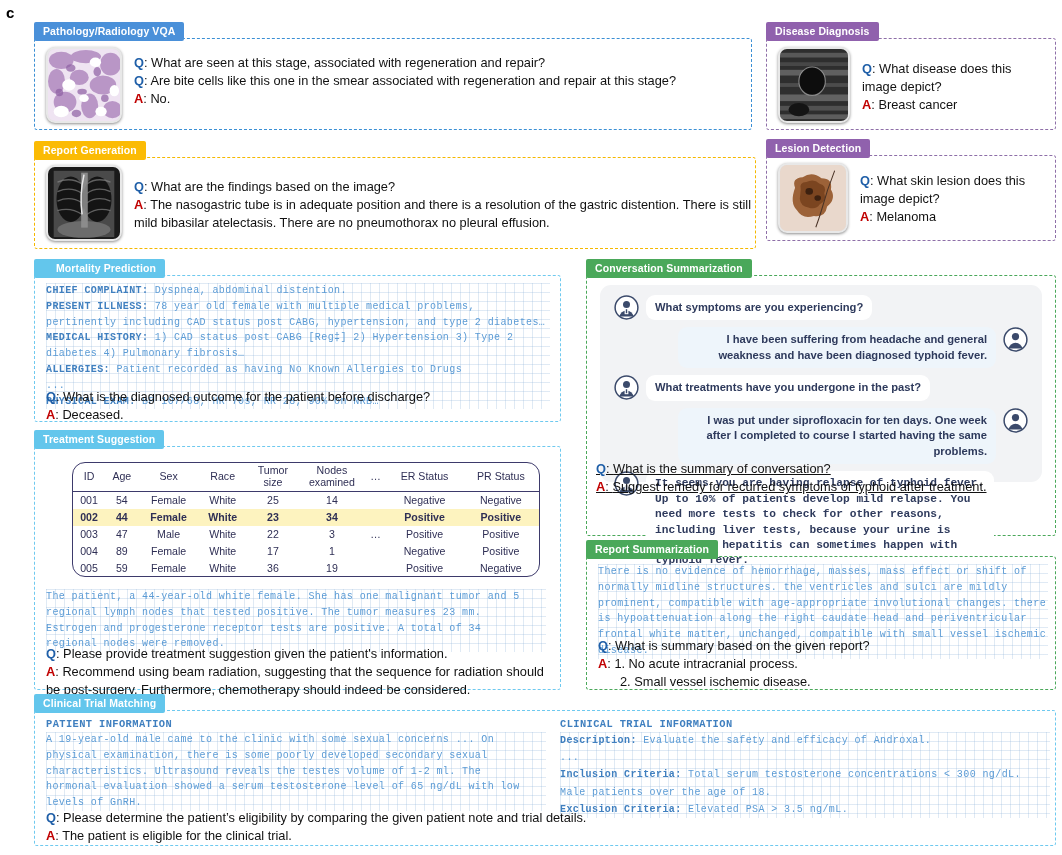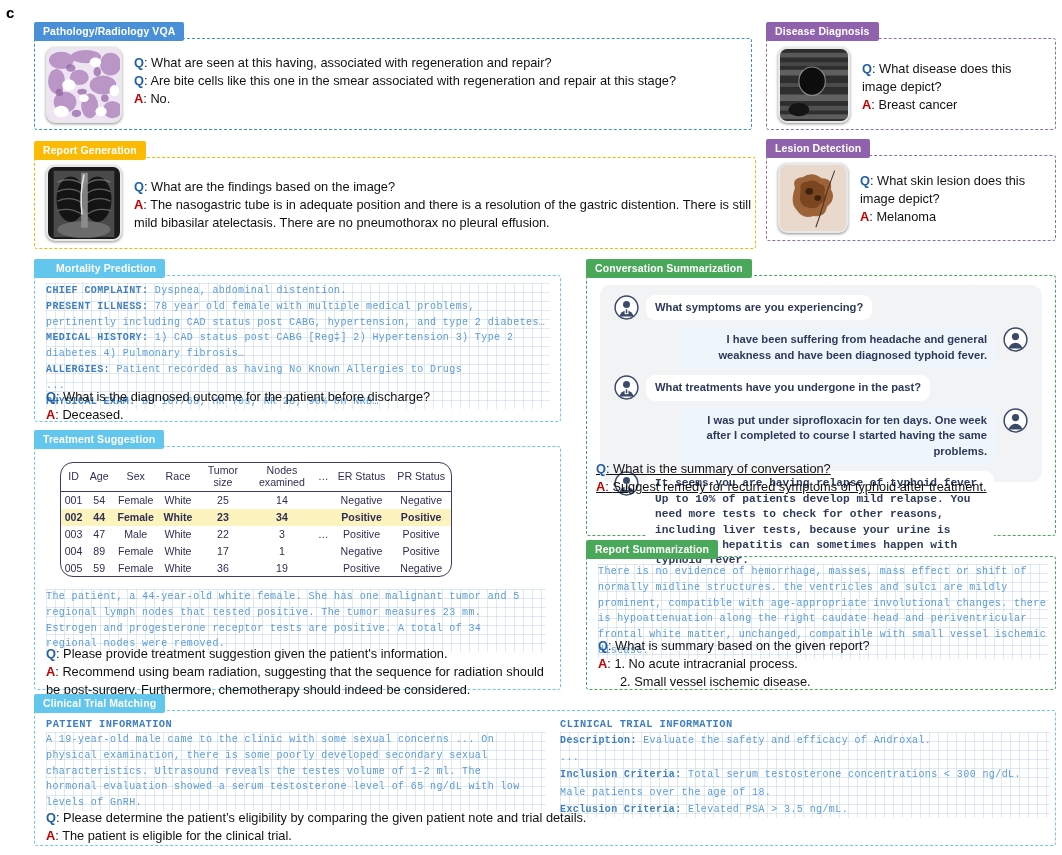--- a/index.html
+++ b/index.html
@@ -135,21 +135,21 @@
         <ellipse cx="50" cy="14" rx="6" ry="5"></ellipse>
       <ellipse cx="14" cy="66" rx="8" ry="6"></ellipse>
         <ellipse cx="56" cy="66" rx="6" ry="5"></ellipse>
       <ellipse cx="70" cy="44" rx="5" ry="6"></ellipse>
         <ellipse cx="38" cy="52" rx="5" ry="4"></ellipse>
     </g>
   </svg>
 </div>
 
 <div class="qa" style="position:absolute;left:134px;top:54px;width:612px;">
-  <p><span class="q">Q</span><span>: </span><span>What are seen at this having,  associated with regeneration and repair?</span></p>
+  <p><span class="q">Q</span><span>: </span><span>What are seen at this stage,  associated with regeneration and repair?</span></p>
   <p><span class="q">Q</span><span>: </span><span>Are bite cells like this one in the smear associated with regeneration and repair   at this stage?</span></p>
   <p><span class="a">A</span><span>: </span><span>No.</span></p>
 </div>
 
 <div class="badge b-yellow" style="left:34px;top:141px;">Report Generation</div>
 <div class="box dash dash-yellow" style="left:34px;top:157px;width:722px;height:92px;"></div>
 
 <div class="thumb" style="left:46px;top:165px;width:76px;height:76px;">
   <svg viewBox="0 0 76 76" preserveAspectRatio="none">
     <rect width="76" height="76" fill="#1a1a1a"></rect>
@@ -237,21 +237,21 @@
 </div>
 
 <div class="qa" style="position:absolute;left:46px;top:388px;width:500px;">
   <p><span class="q">Q</span><span>: </span><span>What is the diagnosed outcome for the patient before discharge?</span></p>
   <p><span class="a">A</span><span>: </span><span>Deceased.</span></p>
 </div>
 
 <div class="badge b-lblue" style="left:34px;top:430px;">Treatment Suggestion</div>
 <div class="box dash dash-lblue" style="left:34px;top:446px;width:527px;height:244px;"></div>
 
-<div class="tblcard" style="left:60px;top:462px;width:392px;height:115px;">
+<div class="tblcard" style="left:72px;top:462px;width:468px;height:115px;">
   <table class="tt">
     <thead>
       <tr>
         <th>ID</th>
         <th>Age</th>
         <th>Sex</th>
         <th>Race</th>
         <th style="width:48px;"><span>Tumor size</span></th>
         <th style="width:62px;"><span>Nodes examined</span></th>
         <th>…</th>

